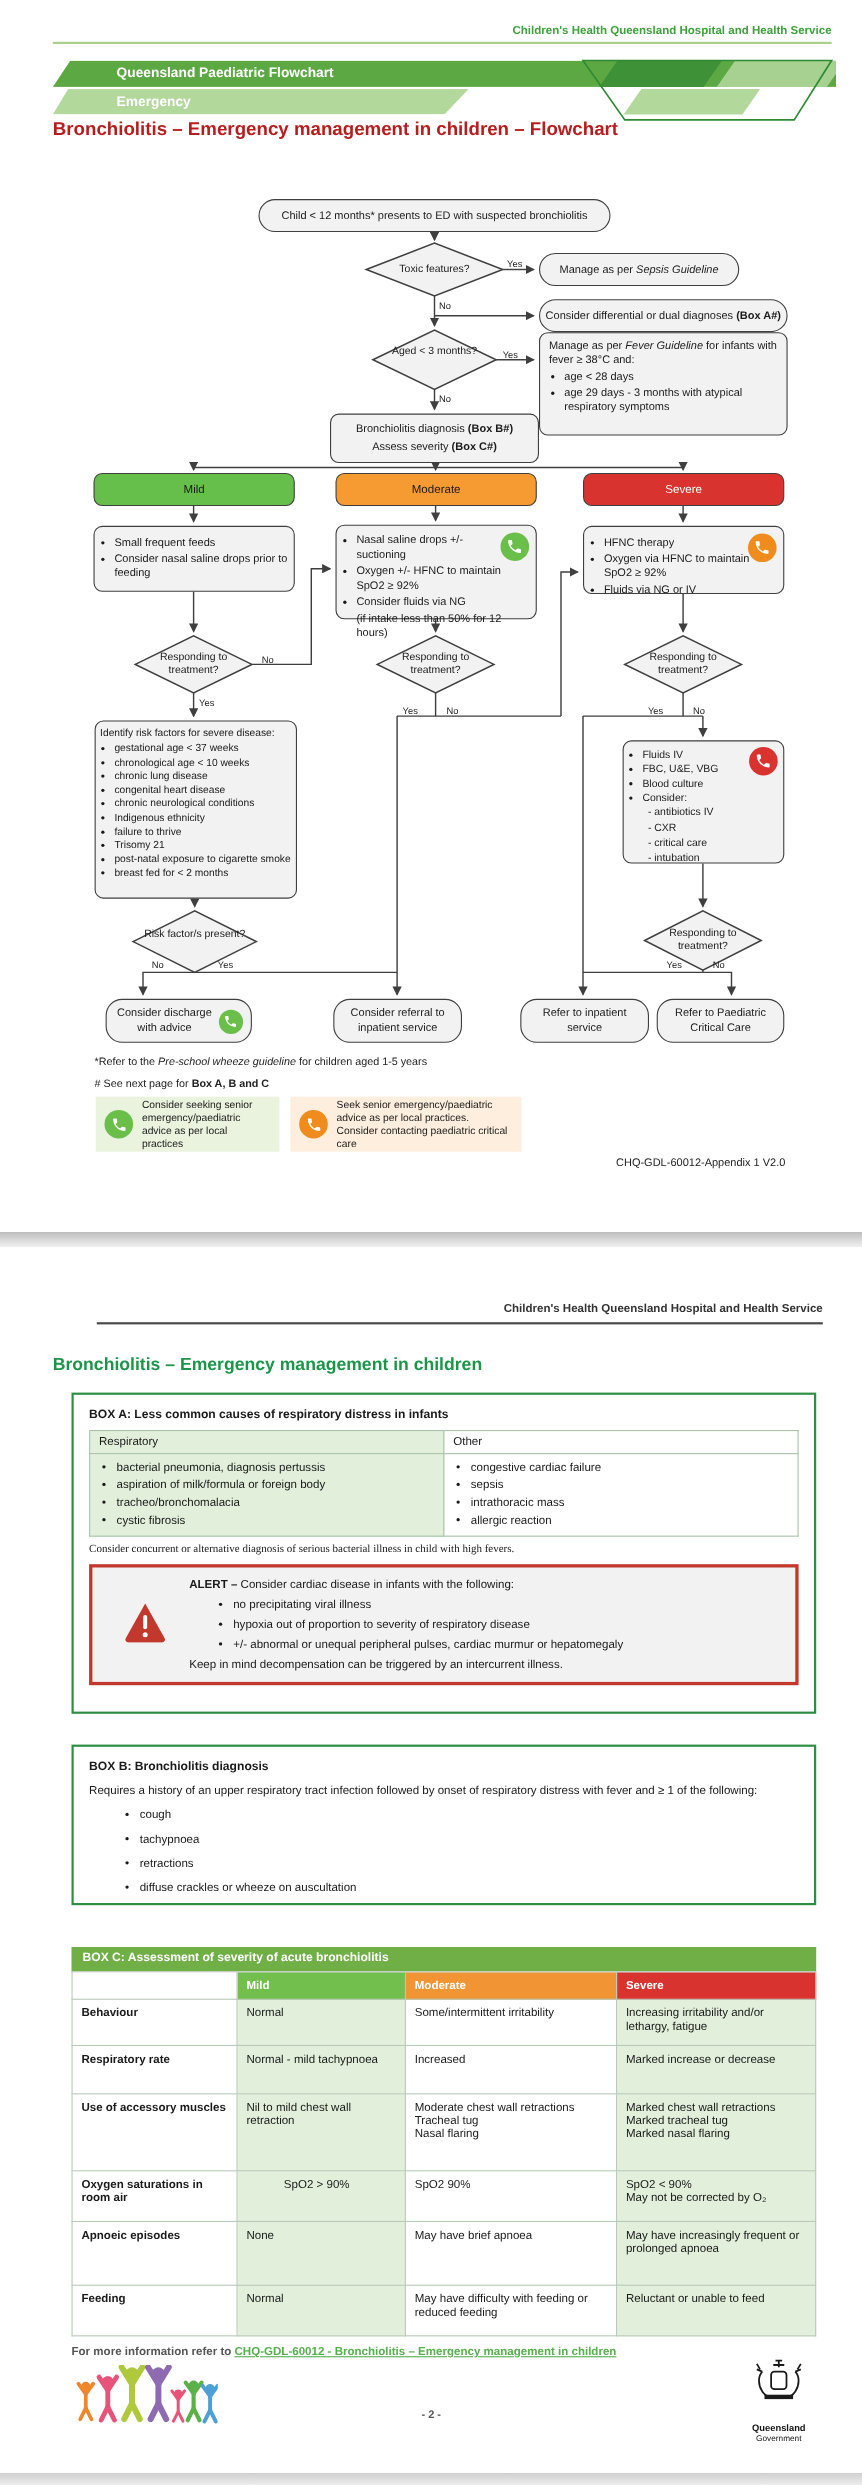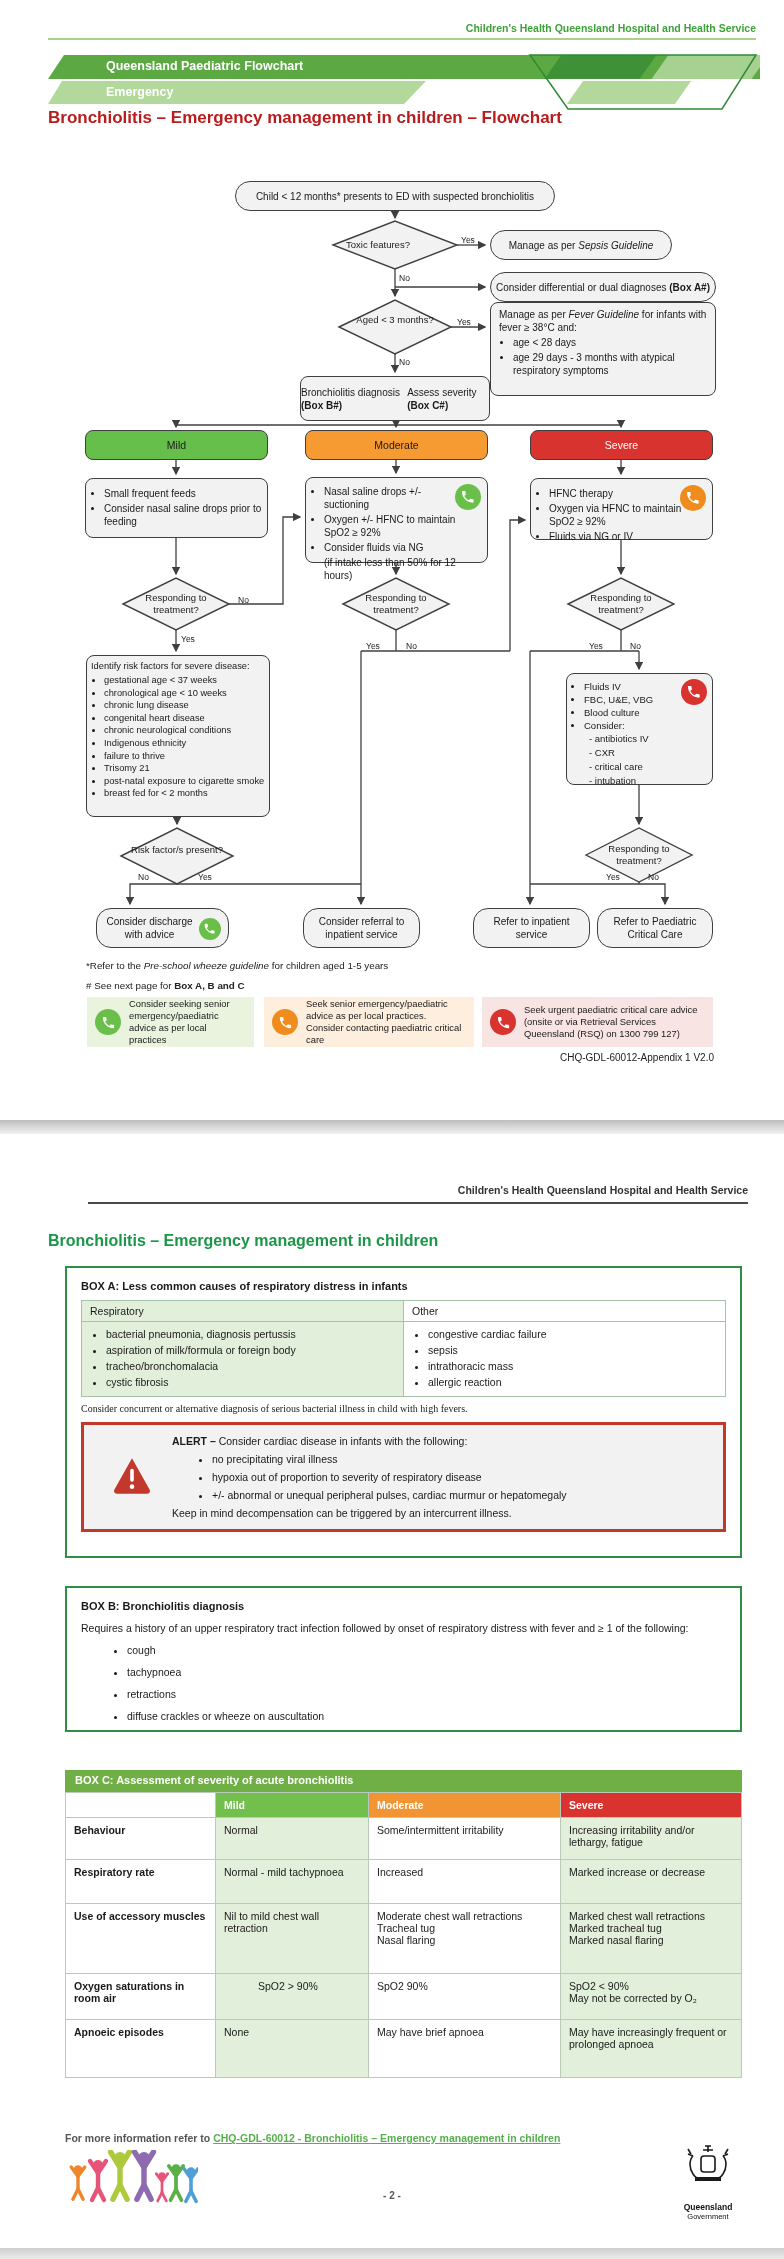--- a/index.html
+++ b/index.html
@@ -150,21 +150,21 @@
       <polygon points="568,604 621,578 674,604 621,630"></polygon>
       <polygon points="121,856 177,828 233,856 177,884"></polygon>
       <polygon points="586,855 639,828 692,855 639,882"></polygon>
     </g>
   </svg>
 
   <div class="node pill" style="left:235px; top:181px; width:320px; height:30px;">
     <span>Child &lt; 12 months* presents to ED with suspected bronchiolitis</span>
   </div>
 
-  <div class="dlabel" style="left:318px; top:239px; width:120px;">Toxic features?</div>
+  <div class="dlabel" style="left:335px; top:239px; width:120px;">Toxic features?</div>
   <span class="yn" style="left:461px; top:235px;">Yes</span>
   <span class="yn" style="left:399px; top:273px;">No</span>
 
   <div class="node pill" style="left:490px; top:230px; width:182px; height:30px;">
     <span><span>Manage as per </span><i>Sepsis Guideline</i></span>
   </div>
   <div class="node pill" style="left:490px; top:272px; width:226px; height:30px;">
     <span><span>Consider differential or dual diagnoses </span><b>(Box A#)</b></span>
   </div>
 
@@ -173,21 +173,21 @@
   <span class="yn" style="left:399px; top:357px;">No</span>
 
   <div class="node rbox" style="left:490px; top:302px; width:226px; height:94px; padding:5px 8px;">
     <div><span>Manage as per </span><i>Fever Guideline</i><span> for infants with fever ≥ 38°C and:</span></div>
     <ul class="bul">
       <li>age &lt; 28 days</li>
       <li>age 29 days - 3 months with atypical respiratory symptoms</li>
     </ul>
   </div>
 
-  <div class="node rbox" style="left:300px; top:376px; width:190px; height:45px; display:flex; flex-direction:row; align-items:center; justify-content:center; gap:3px;">
+  <div class="node rbox" style="left:300px; top:376px; width:190px; height:45px; display:flex; flex-direction:column; align-items:center; justify-content:center; gap:3px;">
     <div><span>Bronchiolitis diagnosis </span><b>(Box B#)</b></div>
     <div><span>Assess severity </span><b>(Box C#)</b></div>
   </div>
 
   <div class="sevhdr" style="left:85px; top:430px; width:183px; background:#66bf4a;">Mild</div>
   <div class="sevhdr" style="left:305px; top:430px; width:183px; background:#f59b31;">Moderate</div>
   <div class="sevhdr" style="left:530px; top:430px; width:183px; background:#d8332f; color:#fff;">Severe</div>
 
   <div class="node rbox" style="left:85px; top:478px; width:183px; height:60px; padding:6px 4px;">
     <ul class="bul">
@@ -307,28 +307,20 @@
     </span>
     <span>Consider seeking senior emergency/paediatric advice as per local practices</span>
   </div>
   <div class="legend" style="left:264px; top:997px; width:210px; background:#fdeedd;">
     <span class="ph" style="background:#f08c1e;">
       <svg viewBox="0 0 24 24">
           <path fill="#fff" d="M6.6 10.8c1.4 2.8 3.8 5.1 6.6 6.6l2.2-2.2c.3-.3.7-.4 1-.2 1.1.4 2.3.6 3.6.6.6 0 1 .4 1 1V20c0 .6-.4 1-1 1C10.6 21 3 13.4 3 4c0-.6.4-1 1-1h3.5c.6 0 1 .4 1 1 0 1.2.2 2.4.6 3.6.1.3 0 .7-.2 1l-2.3 2.2z"></path>
         </svg>
     </span>
     <span>Seek senior emergency/paediatric advice as per local practices. Consider contacting paediatric critical care</span>
-  </div>
-  <div class="legend" style="left:482px; top:997px; width:231px; background:#f8e5e3;">
-    <span class="ph" style="background:#d8332f;">
-      <svg viewBox="0 0 24 24">
-          <path fill="#fff" d="M6.6 10.8c1.4 2.8 3.8 5.1 6.6 6.6l2.2-2.2c.3-.3.7-.4 1-.2 1.1.4 2.3.6 3.6.6.6 0 1 .4 1 1V20c0 .6-.4 1-1 1C10.6 21 3 13.4 3 4c0-.6.4-1 1-1h3.5c.6 0 1 .4 1 1 0 1.2.2 2.4.6 3.6.1.3 0 .7-.2 1l-2.3 2.2z"></path>
-        </svg>
-    </span>
-    <span>Seek urgent paediatric critical care advice (onsite or via Retrieval Services Queensland (RSQ) on 1300 799 127)</span>
   </div>
 
   <div class="doccode">CHQ-GDL-60012-Appendix 1 V2.0</div>
 </div>
 
 <div class="pagebreak"></div>
 
 <div class="page" id="page2">
   <div class="org2">Children's Health Queensland Hospital and Health Service</div>
   <div class="rule2"></div>
@@ -429,20 +421,26 @@
       <td class="pre">SpO2 90%</td>
       <td class="gr pre">SpO2 &lt; 90%
 May not be corrected by O₂</td>
     </tr>
     <tr>
       <td class="lbl">Apnoeic episodes</td>
       <td class="gr pre" style="height:58px;">None</td>
       <td class="pre">May have brief apnoea</td>
       <td class="gr pre">May have increasingly frequent or prolonged apnoea</td>
     </tr>
+    <tr>
+      <td class="lbl">Feeding</td>
+      <td class="gr pre" style="height:46px;">Normal</td>
+      <td class="pre">May have difficulty with feeding or reduced feeding</td>
+      <td class="gr pre">Reluctant or unable to feed</td>
+    </tr>
   </tbody>
     </table>
 
   <div class="moreline" style="top:998px;">
     <span>For more information refer to </span><a href="#">CHQ-GDL-60012 - Bronchiolitis – Emergency management in children</a>
   </div>
 
   <svg style="position:absolute; left:68px; top:1016px;" width="130" height="64" viewBox="0 0 130 64">
     <g fill="none" stroke-linecap="round">
       <g stroke="#f0862c" stroke-width="4" transform="translate(10,34) scale(0.85)">

